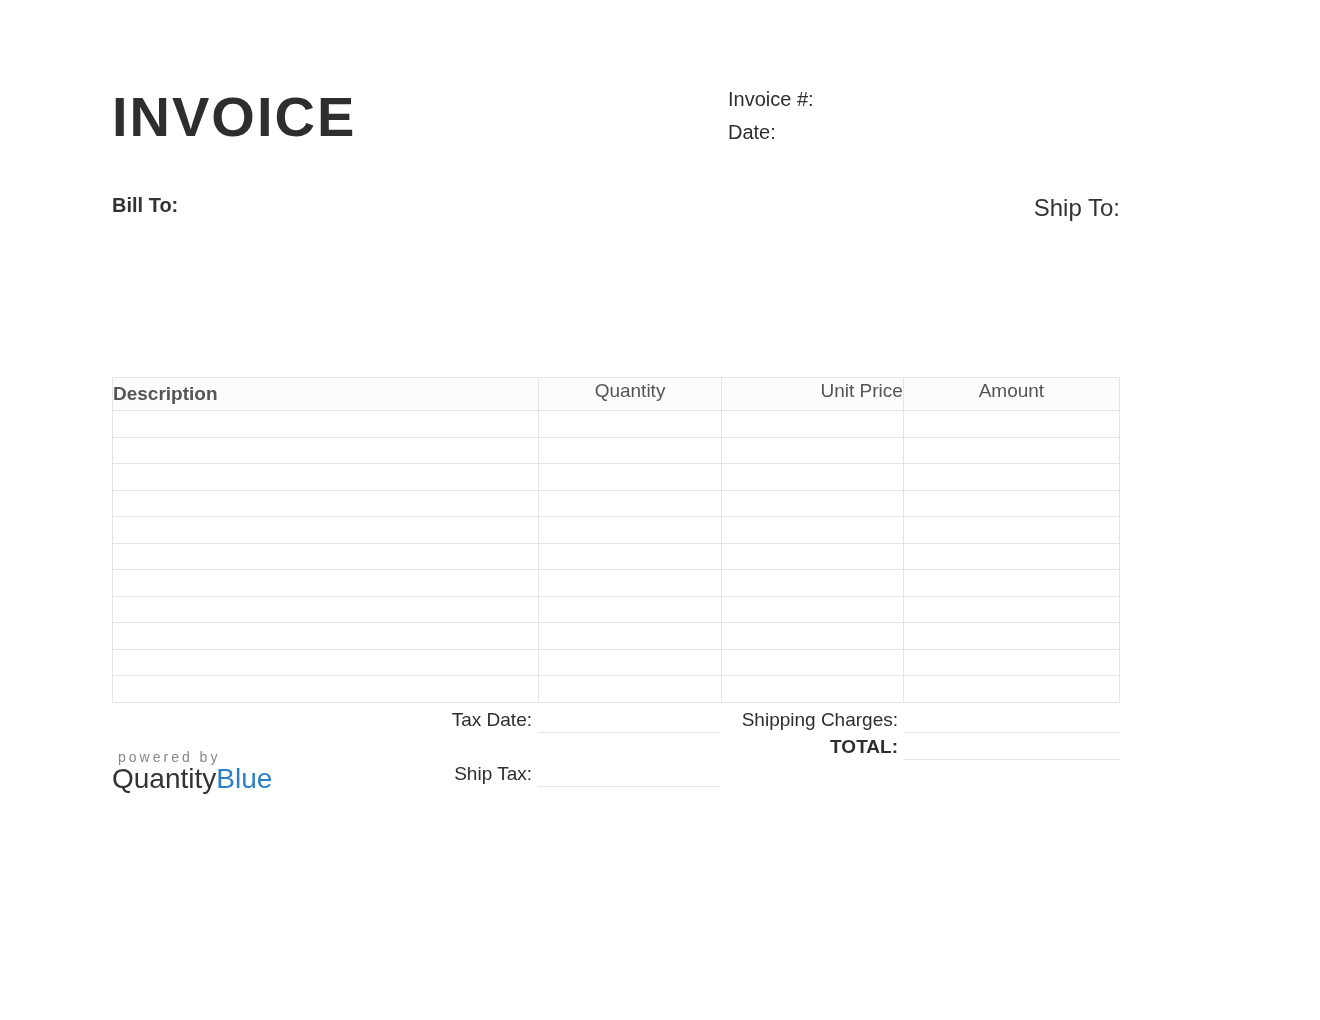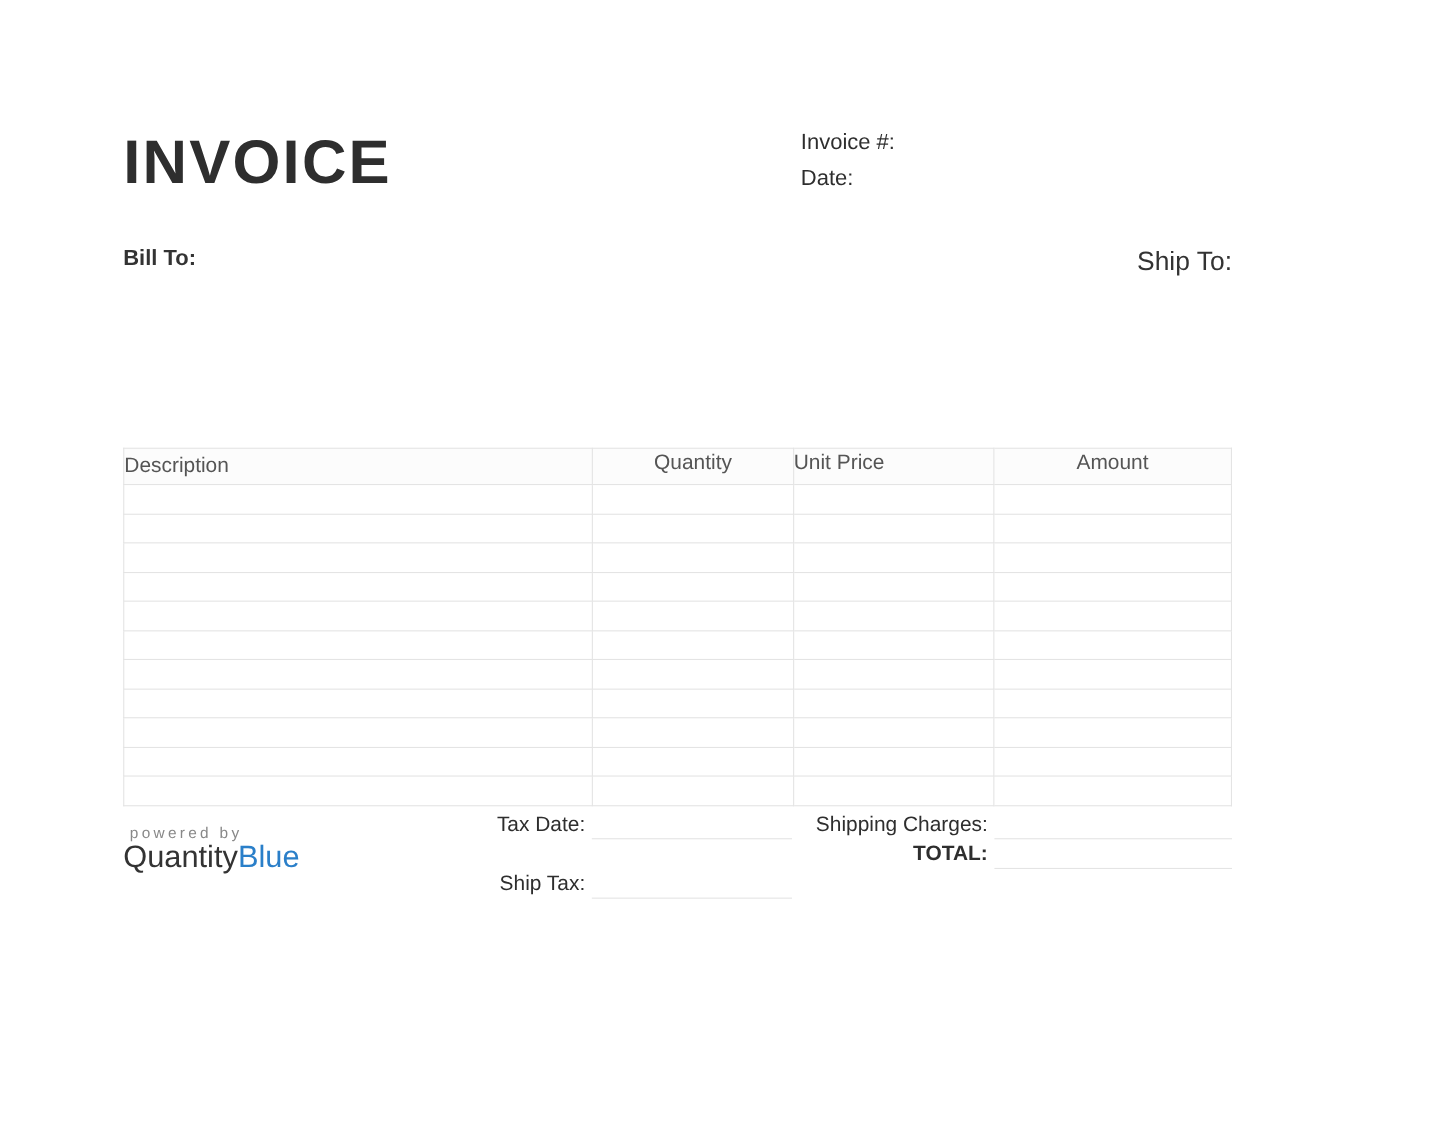--- a/index.html
+++ b/index.html
@@ -12,21 +12,21 @@
       color: #333;
     }
     .page {
       position: absolute;
       left: 112px;
       top: 0;
       width: 1008px;
     }
     .header-row {
       display: flex;
-      margin-top: 114px;
+      margin-top: 84px;
     }
     .title {
       font-size: 56px;
       font-weight: 600;
       letter-spacing: 2px;
       color: #2e2e2e;
       flex: 1;
     }
     .meta {
       width: 392px;
@@ -59,23 +59,23 @@
       border: 1px solid #e4e4e4;
       height: 26.5px;
       font-weight: 400;
       font-size: 19px;
       color: #555;
     }
     table.items th {
       height: 33px;
       background: #fcfcfc;
     }
-    table.items th.desc { width: 426px; text-align: left; padding-left: 0; }
+    table.items th.desc { width: 426px; text-align: left; padding-left: 0; font-weight: bold; }
     table.items th.qty { width: 182px; text-align: center; padding-bottom: 6px;}
-    table.items th.unit { width: 182px; text-align: left; padding-bottom: 6px;}
+    table.items th.unit { width: 182px; text-align: right; padding-bottom: 6px;}
     table.items th.amt { width: 216px; text-align: center; padding-bottom: 6px;}
     .totals {
       display: flex;
       margin-top: 4px;
     }
     .totals-left {
       width: 608px;
     }
     .totals-right {
       width: 400px;

